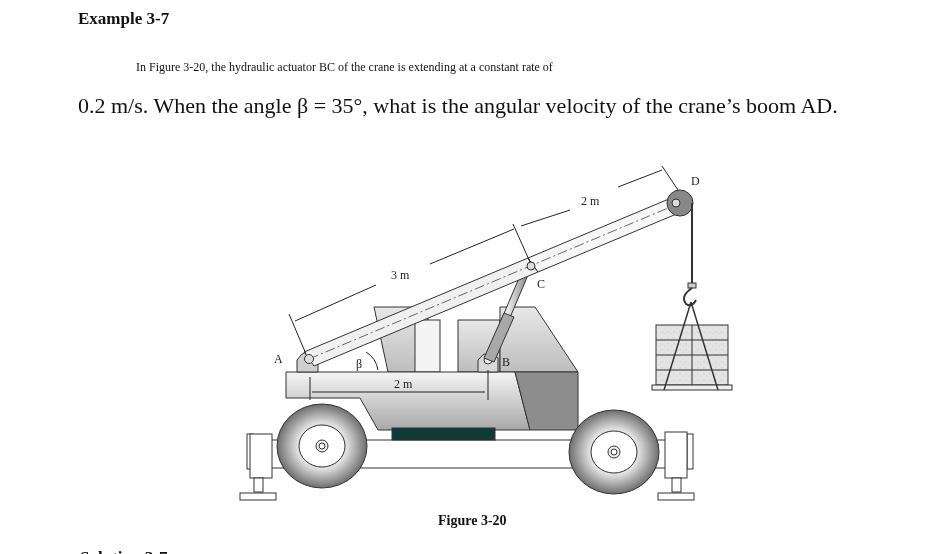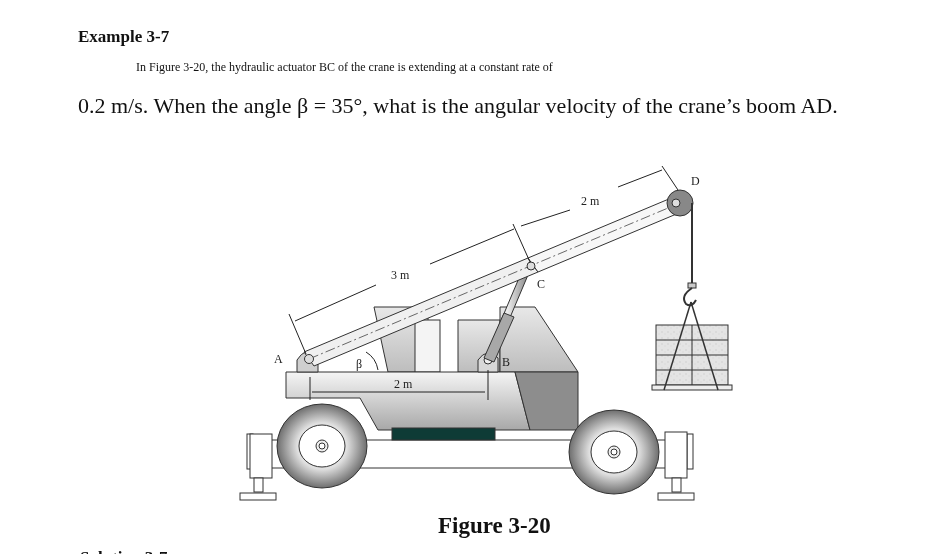--- a/index.html
+++ b/index.html
@@ -1,20 +1,20 @@
 <!DOCTYPE html>
 <html><head>
 <meta charset="utf-8">
 <style>
   html,body{margin:0;padding:0;background:#ffffff;}
   body{width:925px;height:554px;position:relative;overflow:hidden;font-family:"Liberation Serif","DejaVu Serif",serif;color:#111;}
-  .heading{position:absolute;left:78px;top:27px;font-size:17px;font-weight:bold;}
+  .heading{position:absolute;left:78px;top:9px;font-size:17px;font-weight:bold;}
   .para1{position:absolute;left:136px;top:60px;font-size:12px;width:720px;}
   .para2{position:absolute;left:78px;top:93px;font-size:22px;}
-  .caption{position:absolute;left:438px;top:513px;font-size:23px;font-weight:bold;}
+  .caption{position:absolute;left:438px;top:513px;font-size:14px;font-weight:bold;}
   .cut{position:absolute;left:80px;top:548px;font-size:17px;font-weight:bold;height:6px;overflow:hidden;}
   svg{position:absolute;left:0;top:0;}
   .lbl{font-family:"Liberation Serif","DejaVu Serif",serif;font-size:12px;fill:#222;}
 </style>
 </head>
 <body>
 
 <div class="heading">Example 3-7</div>
 <div class="para1">In Figure 3-20, the hydraulic actuator BC of the crane is extending at a constant rate of</div>
 <div class="para2">0.2 m/s. When the angle β = 35°, what is the angular velocity of the crane’s boom AD.</div>

